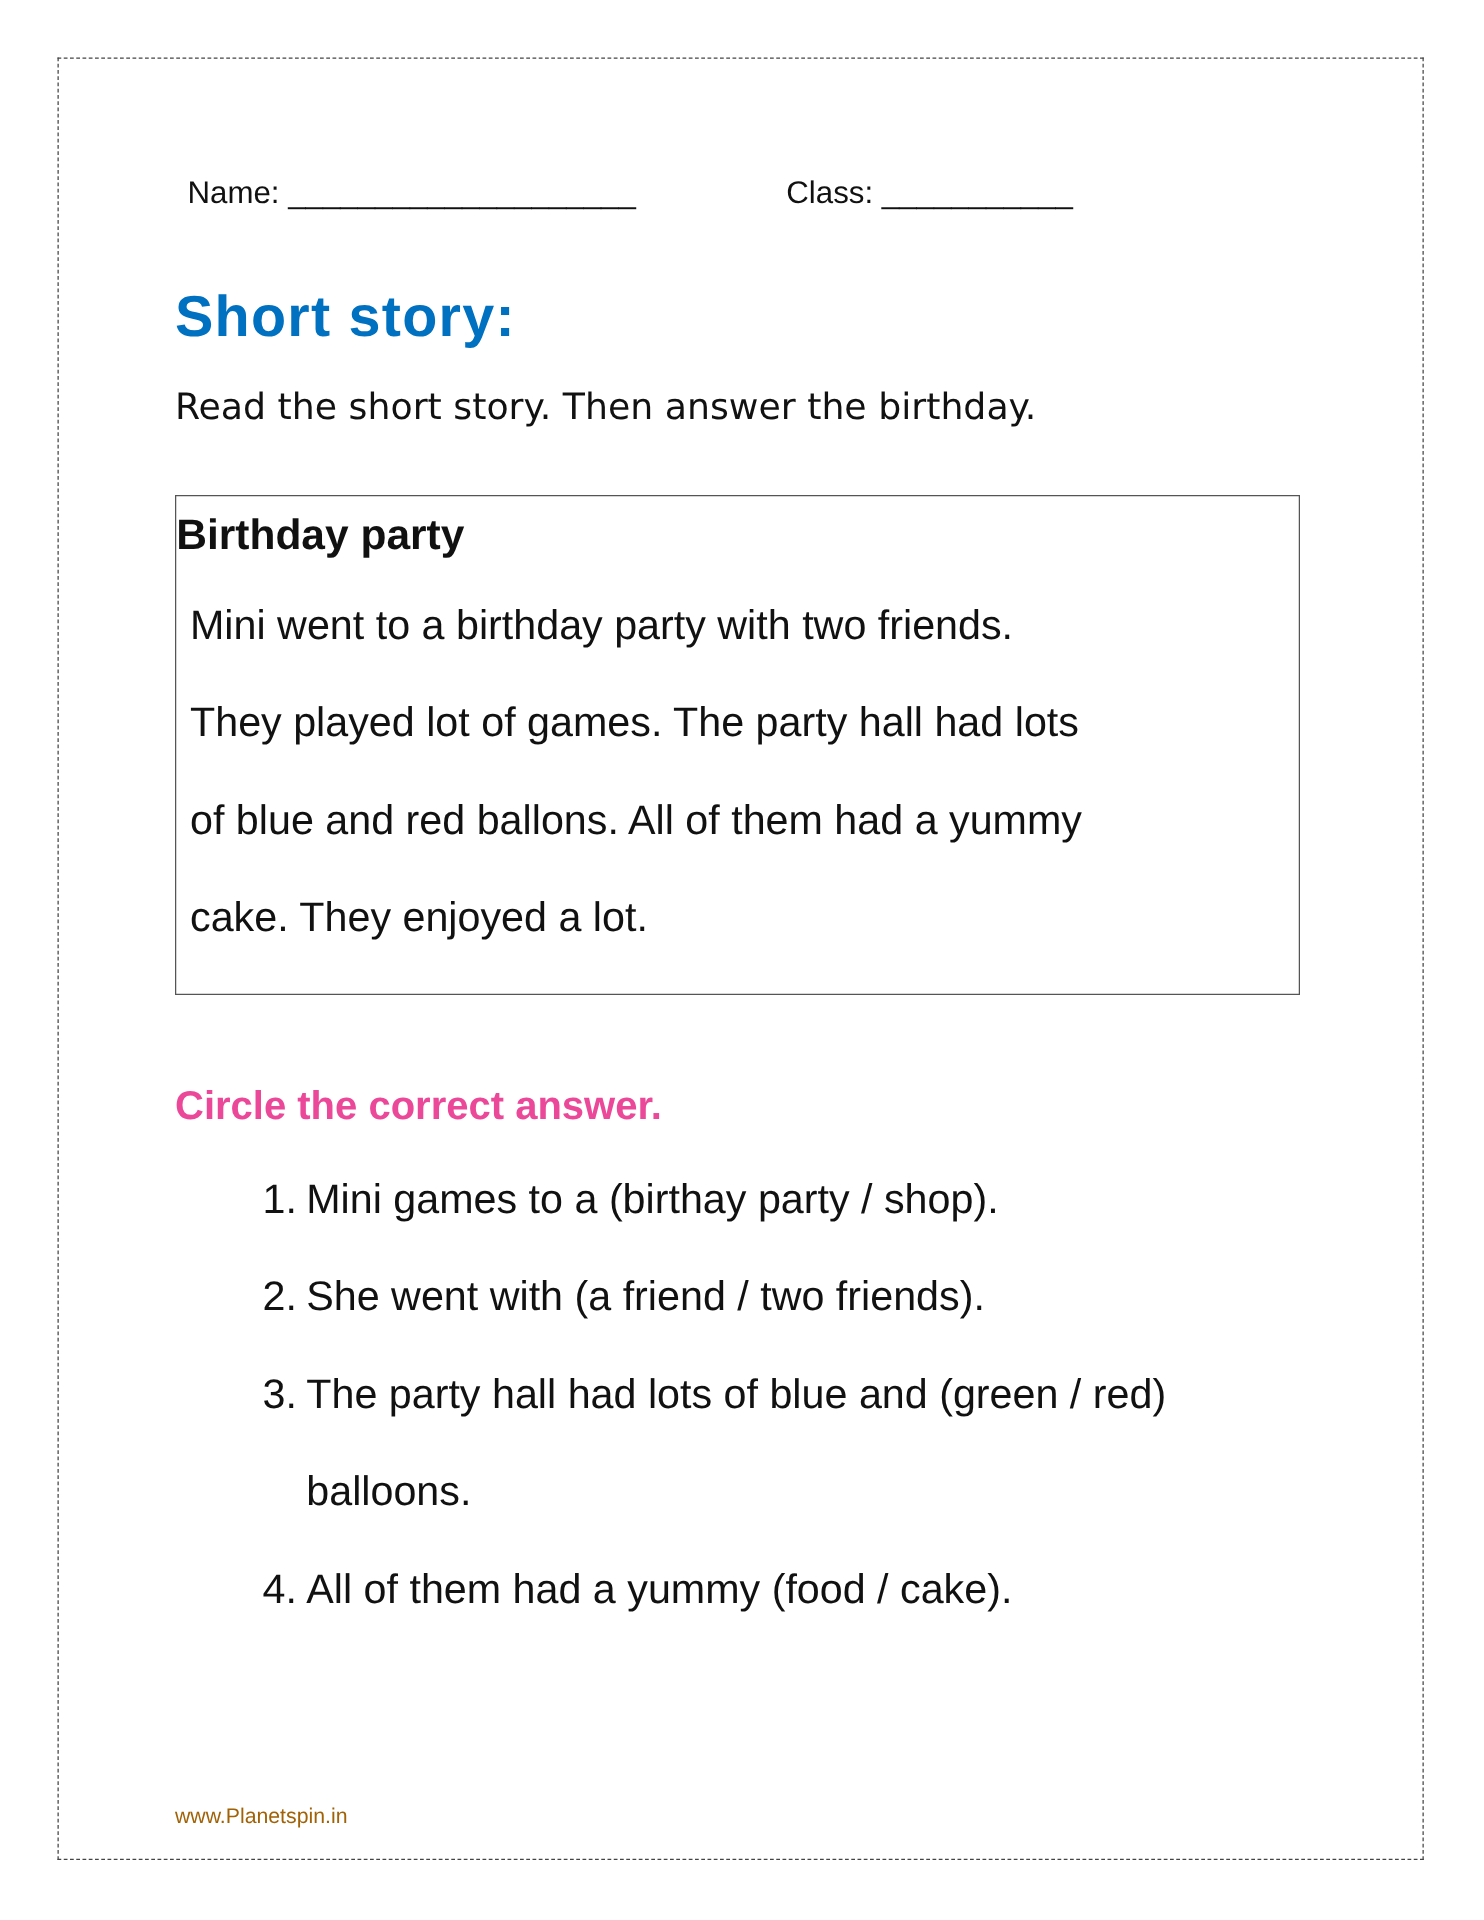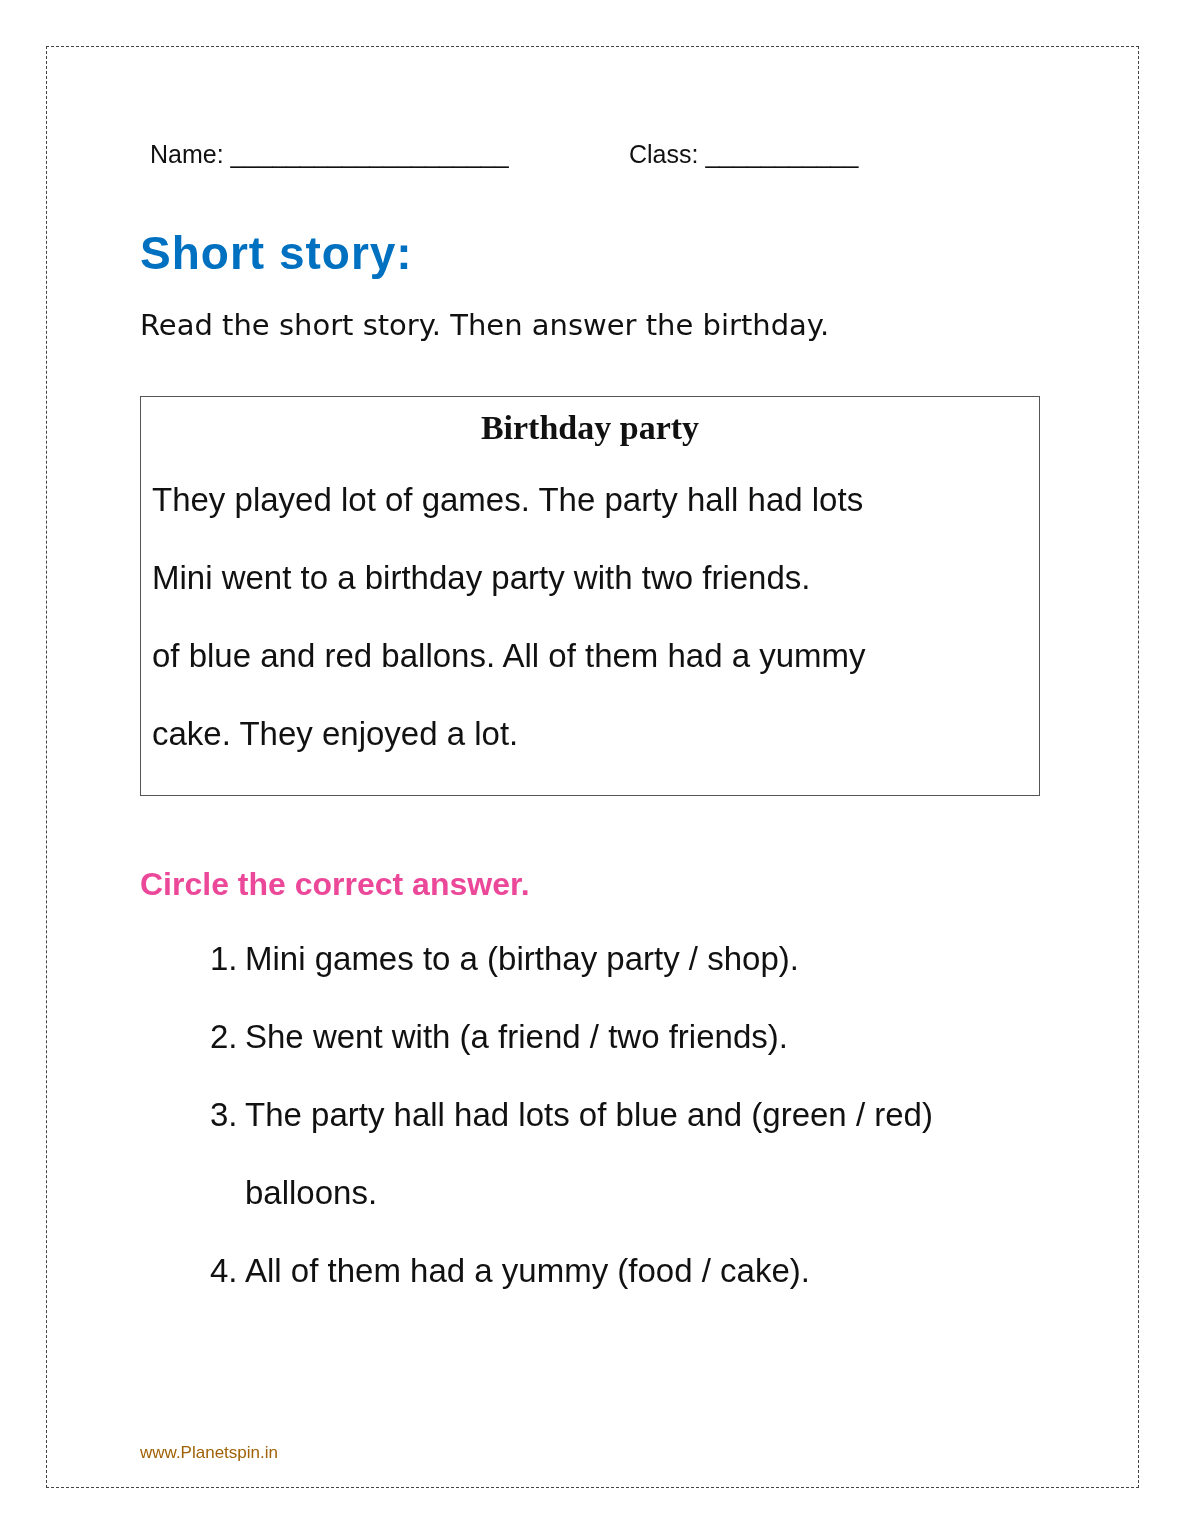--- a/index.html
+++ b/index.html
@@ -17,22 +17,22 @@
     }
     .instr {
       position: absolute; left: 140px; top: 308px; font-family: "DejaVu Sans", sans-serif;
       font-size: 29px; color: #111;
     }
     .story-box {
       position: absolute; left: 140px; top: 396px; width: 900px; height: 400px;
       border: 1.5px solid #555; box-sizing: border-box;
     }
     .story-title {
-      position: absolute; top: 12px; left: 0; right: 0; text-align: center;
-      font-family: Liberation Serif, serif; font-weight: bold; font-size: 34px; color: #111;
+      position: absolute; top: 12px; left: 0; right: 0; 
+      font-family: Liberation Sans, sans-serif; font-weight: bold; font-size: 34px; color: #111;
     }
     .story-body {
       position: absolute; top: 84px; left: 11px; right: 10px;
       font-family: "Liberation Sans", sans-serif; font-size: 33px; line-height: 78px; color: #111;
     }
     .story-line { display: block; white-space: nowrap; height: 78px; margin-top: -20px; margin-bottom: 20px; }
     .q-heading {
       position: absolute; left: 140px; top: 866px; font-family: "Liberation Sans", sans-serif;
       font-weight: bold; font-size: 32px; color: #ec4899;
     }
@@ -56,22 +56,22 @@
   <span class="hdr-name">Name: ____________________</span>
   <span class="hdr-class">Class: ___________</span>
 </div>
 
 <div class="title">Short story:</div>
 <div class="instr">Read the short story. Then answer the birthday.</div>
 
 <div class="story-box">
   <div class="story-title">Birthday party</div>
   <div class="story-body">
+    <span class="story-line">Mini went to a birthday party with two friends.</span>
     <span class="story-line">They played lot of games. The party hall had lots</span>
-    <span class="story-line">Mini went to a birthday party with two friends.</span>
     <span class="story-line">of blue and red ballons. All of them had a yummy</span>
     <span class="story-line">cake. They enjoyed a lot.</span>
   </div>
 </div>
 
 <div class="q-heading">Circle the correct answer.</div>
 
 <div class="q-list">
   <div class="q-item">
     <span class="q-num">1.</span>

